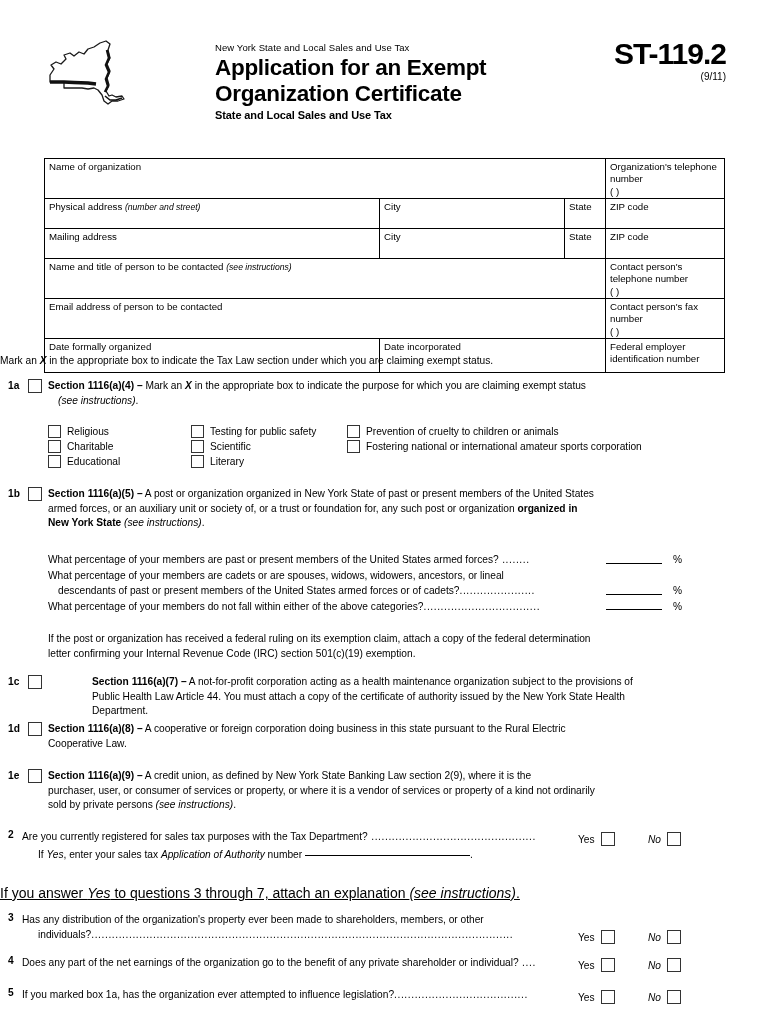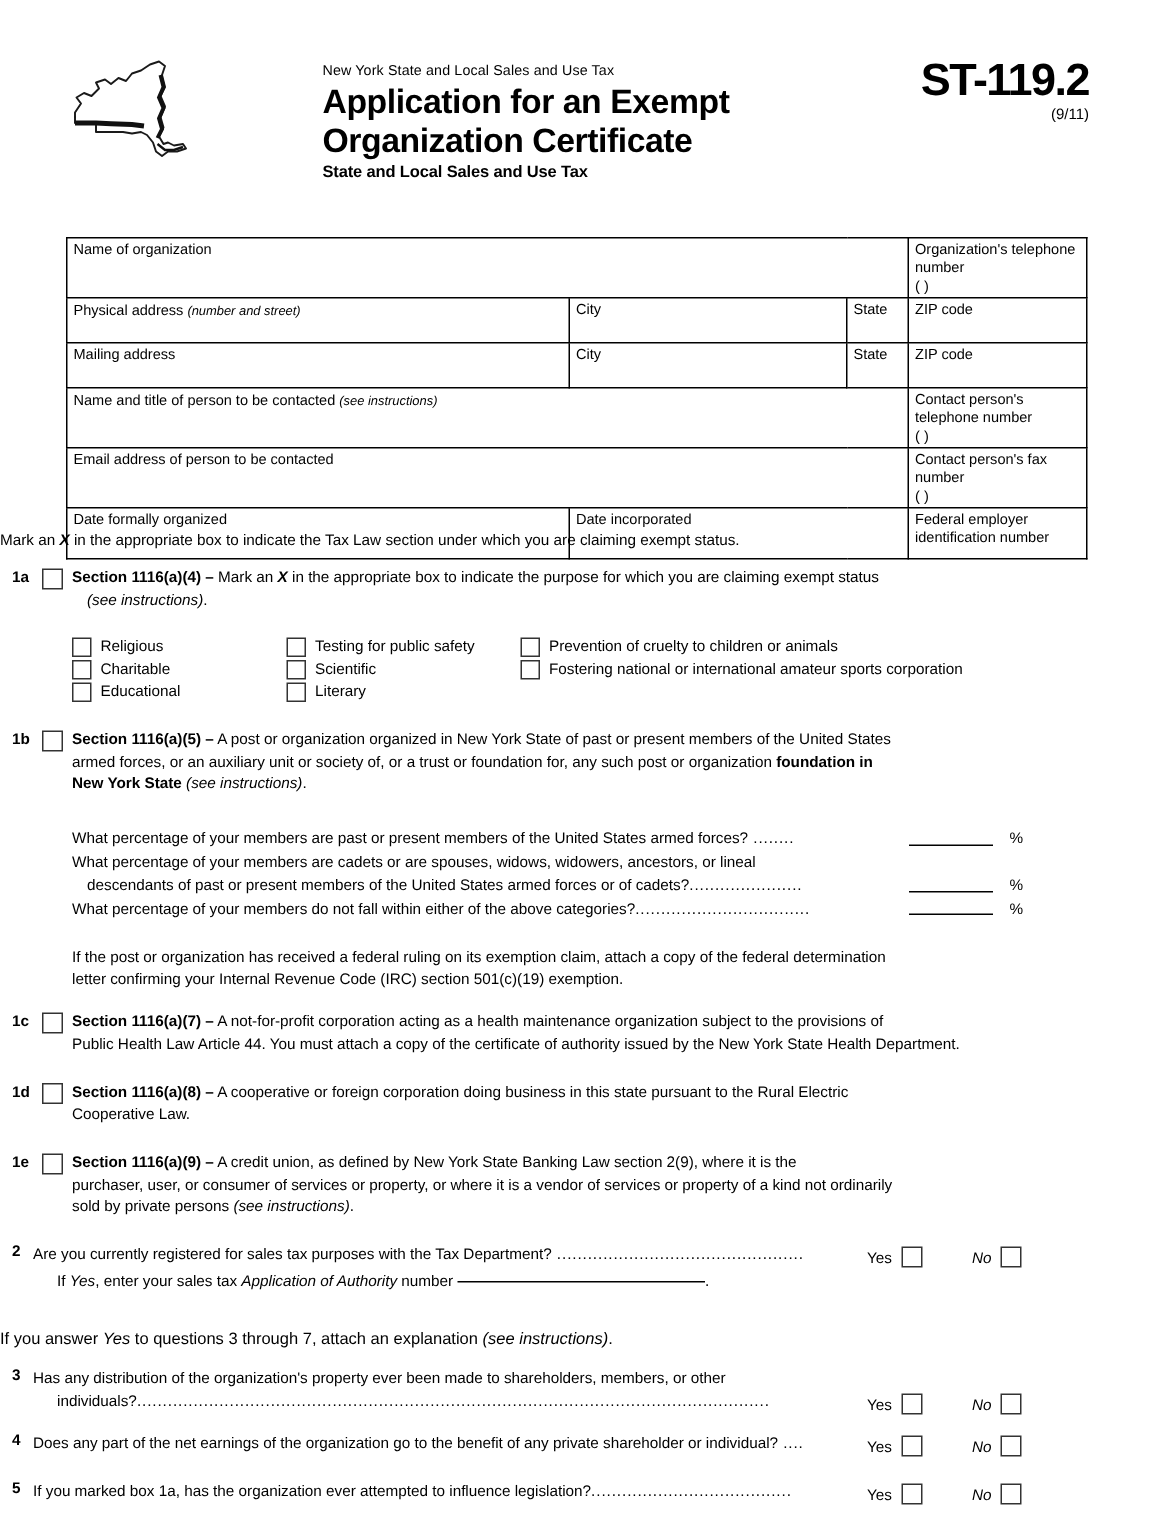--- a/index.html
+++ b/index.html
@@ -226,21 +226,21 @@
         <span class="cbox cbox-sm"></span><span class="opt-label">Fostering national or international amateur sports corporation</span>
       </div>
     </div>
   </div>
 
   <div class="sec" style="top:451px;">
     <div class="sec-num">1b</div>
     <div class="sec-box"><span class="cbox"></span></div>
     <div class="sec-body">
       <b>Section 1116(a)(5) –</b><span> A post or organization organized in New York State of past or present members of the United States</span><br>
-      <span>armed forces, or an auxiliary unit or society of, or a trust or foundation for, any such post or organization </span><b>foundation in</b><br>
+      <span>armed forces, or an auxiliary unit or society of, or a trust or foundation for, any such post or organization </span><b>organized in</b><br>
       <b>New York State</b><span class="it"> (see instructions)</span><span>.</span>
     </div>
   </div>
 
   <div class="pct-block" style="top:516px;">
     <div class="pct-line">
       <span>What percentage of your members are past or present members of the United States armed forces?</span><span class="dots"> ........</span>
       <span class="pct-rule"></span>
       <span class="pct-sign">%</span>
     </div>
@@ -259,21 +259,21 @@
     </div>
   </div>
 
   <div class="pct-block" style="top:595px;">
     <div style="font-size:10.2px;line-height:15px;">
       <span>If the post or organization has received a federal ruling on its exemption claim, attach a copy of the federal determination</span><br>
       <span>letter confirming your Internal Revenue Code (IRC) section 501(c)(19) exemption.</span>
     </div>
   </div>
 
-  <div class="sec" style="top:639px;">
+  <div class="sec" style="top:639px;padding-left:44px;">
     <div class="sec-num">1c</div>
     <div class="sec-box"><span class="cbox"></span></div>
     <div class="sec-body">
       <b>Section 1116(a)(7) –</b><span> A not-for-profit corporation acting as a health maintenance organization subject to the provisions of</span><br>
       <span>Public Health Law Article 44. You must attach a copy of the certificate of authority issued by the New York State Health Department.</span>
     </div>
   </div>
 
   <div class="sec" style="top:686px;">
     <div class="sec-num">1d</div>
@@ -305,21 +305,21 @@
     <div class="yn-no" style="left:648px;top:0;">
       <span class="yn-lbl">No</span><span class="yn-box"></span>
     </div>
     <div class="qtext" style="left:38px;top:18px;width:600px;">
       <span>If </span><span class="it">Yes</span><span>, enter your sales tax </span><span class="it">Application of Authority</span><span> number</span>
       <span class="rule-inline" style="width:165px;"></span><span>.</span>
     </div>
   </div>
 
   <div class="sec" style="top:850px;">
-    <div style="font-size:11px;line-height:14px;padding-left:0;">
+    <div style="font-size:14px;line-height:14px;padding-left:0;text-decoration:underline;">
       <span>If you answer </span><span class="it">Yes</span><span> to questions 3 through 7, attach an explanation </span><span class="it">(see instructions)</span><span>.</span>
     </div>
   </div>
 
   <div class="sec" style="top:876px;">
     <div class="qnum" style="left:8px;top:0;">3</div>
     <div class="qtext" style="left:22px;top:0;width:600px;">
       <span>Has any distribution of the organization's property ever been made to shareholders, members, or other</span>
     </div>
     <div class="qtext" style="left:38px;top:15px;width:584px;">

